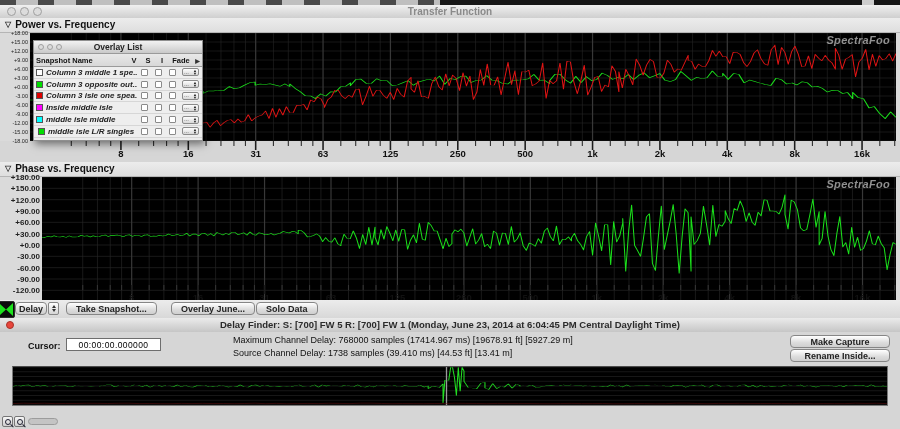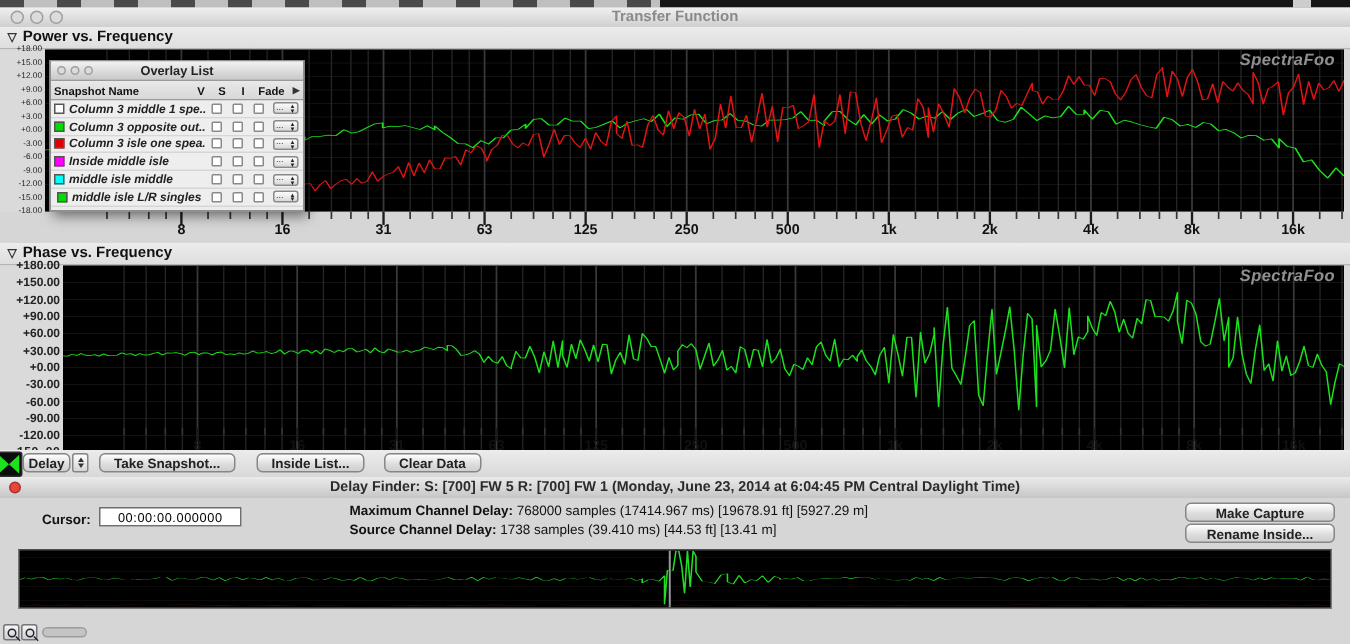--- a/index.html
+++ b/index.html
@@ -88,21 +88,21 @@
   .stepper:after{bottom:2px;border-top:3px solid #333;}
 
   
   .df-title{left:0;top:318px;width:900px;height:14px;background:linear-gradient(#ebebeb,#c6c6c6);
       border-bottom:1px solid #8e8e8e;}
   .df-title .title{position:absolute;left:0;right:0;top:0;line-height:14px;text-align:center;
       font-size:9.5px;font-weight:bold;color:#2b2b2b;}
   .df-close{position:absolute;left:6px;top:3px;width:8px;height:8px;border-radius:50%;
       background:#e8463c;border:1px solid #a83228;box-sizing:border-box;}
   .df-info{left:0;top:332px;width:900px;height:32px;background:#d6d6d6;font-size:9px;color:#111;}
-  .df-info .lab{font-weight:bold;padding-left:48px;}
+  .df-info .lab{font-weight:normal;padding-left:48px;}
   .cursor-lab{position:absolute;left:28px;top:9px;font-weight:bold;}
   .cursor-field{position:absolute;left:66px;top:6px;width:95px;height:13px;border:1px solid #6e6e6e;
       background:#fff;font-family:"Liberation Sans",sans-serif;font-size:8.5px;text-align:center;
       letter-spacing:.4px;box-sizing:border-box;padding:0;}
   .dline1{position:absolute;left:185px;top:3px;white-space:nowrap;}
   .dline2{position:absolute;left:185px;top:16px;white-space:nowrap;}
   .df-info .btn{top:0;}
   .df-info .btnwrap1{position:absolute;right:10px;top:3px;}
   .df-info .btnwrap2{position:absolute;right:10px;top:17px;}
 
@@ -610,22 +610,22 @@
   <div class="abs toolbar">
     <div class="fooicon">
       <svg width="14" height="13" style="position:absolute;left:1px;top:1px;">
         <polygon points="0,0 7,6.5 0,13" fill="#1ee11e"></polygon>
         <polygon points="14,0 7,6.5 14,13" fill="#1ee11e"></polygon>
       </svg>
     </div>
     <button class="btn" style="left:15px;width:32px;padding:0;">Delay</button>
     <div class="stepper"></div>
     <button class="btn" style="left:66px;">Take Snapshot...</button>
-    <button class="btn" style="left:171px;">Inside List...</button>
-    <button class="btn" style="left:256px;">Clear Data</button>
+    <button class="btn" style="left:171px;">Overlay June...</button>
+    <button class="btn" style="left:256px;">Solo Data</button>
   </div>
 
   <div class="abs df-title">
     <span class="df-close"></span>
     <span class="title">Delay Finder: S: [700] FW 5 R: [700] FW 1 (Monday, June 23, 2014 at 6:04:45 PM Central Daylight Time)</span>
   </div>
 
   <div class="abs df-info">
     <span class="cursor-lab">Cursor:</span>
     <input class="cursor-field" value="00:00:00.000000" style="">

